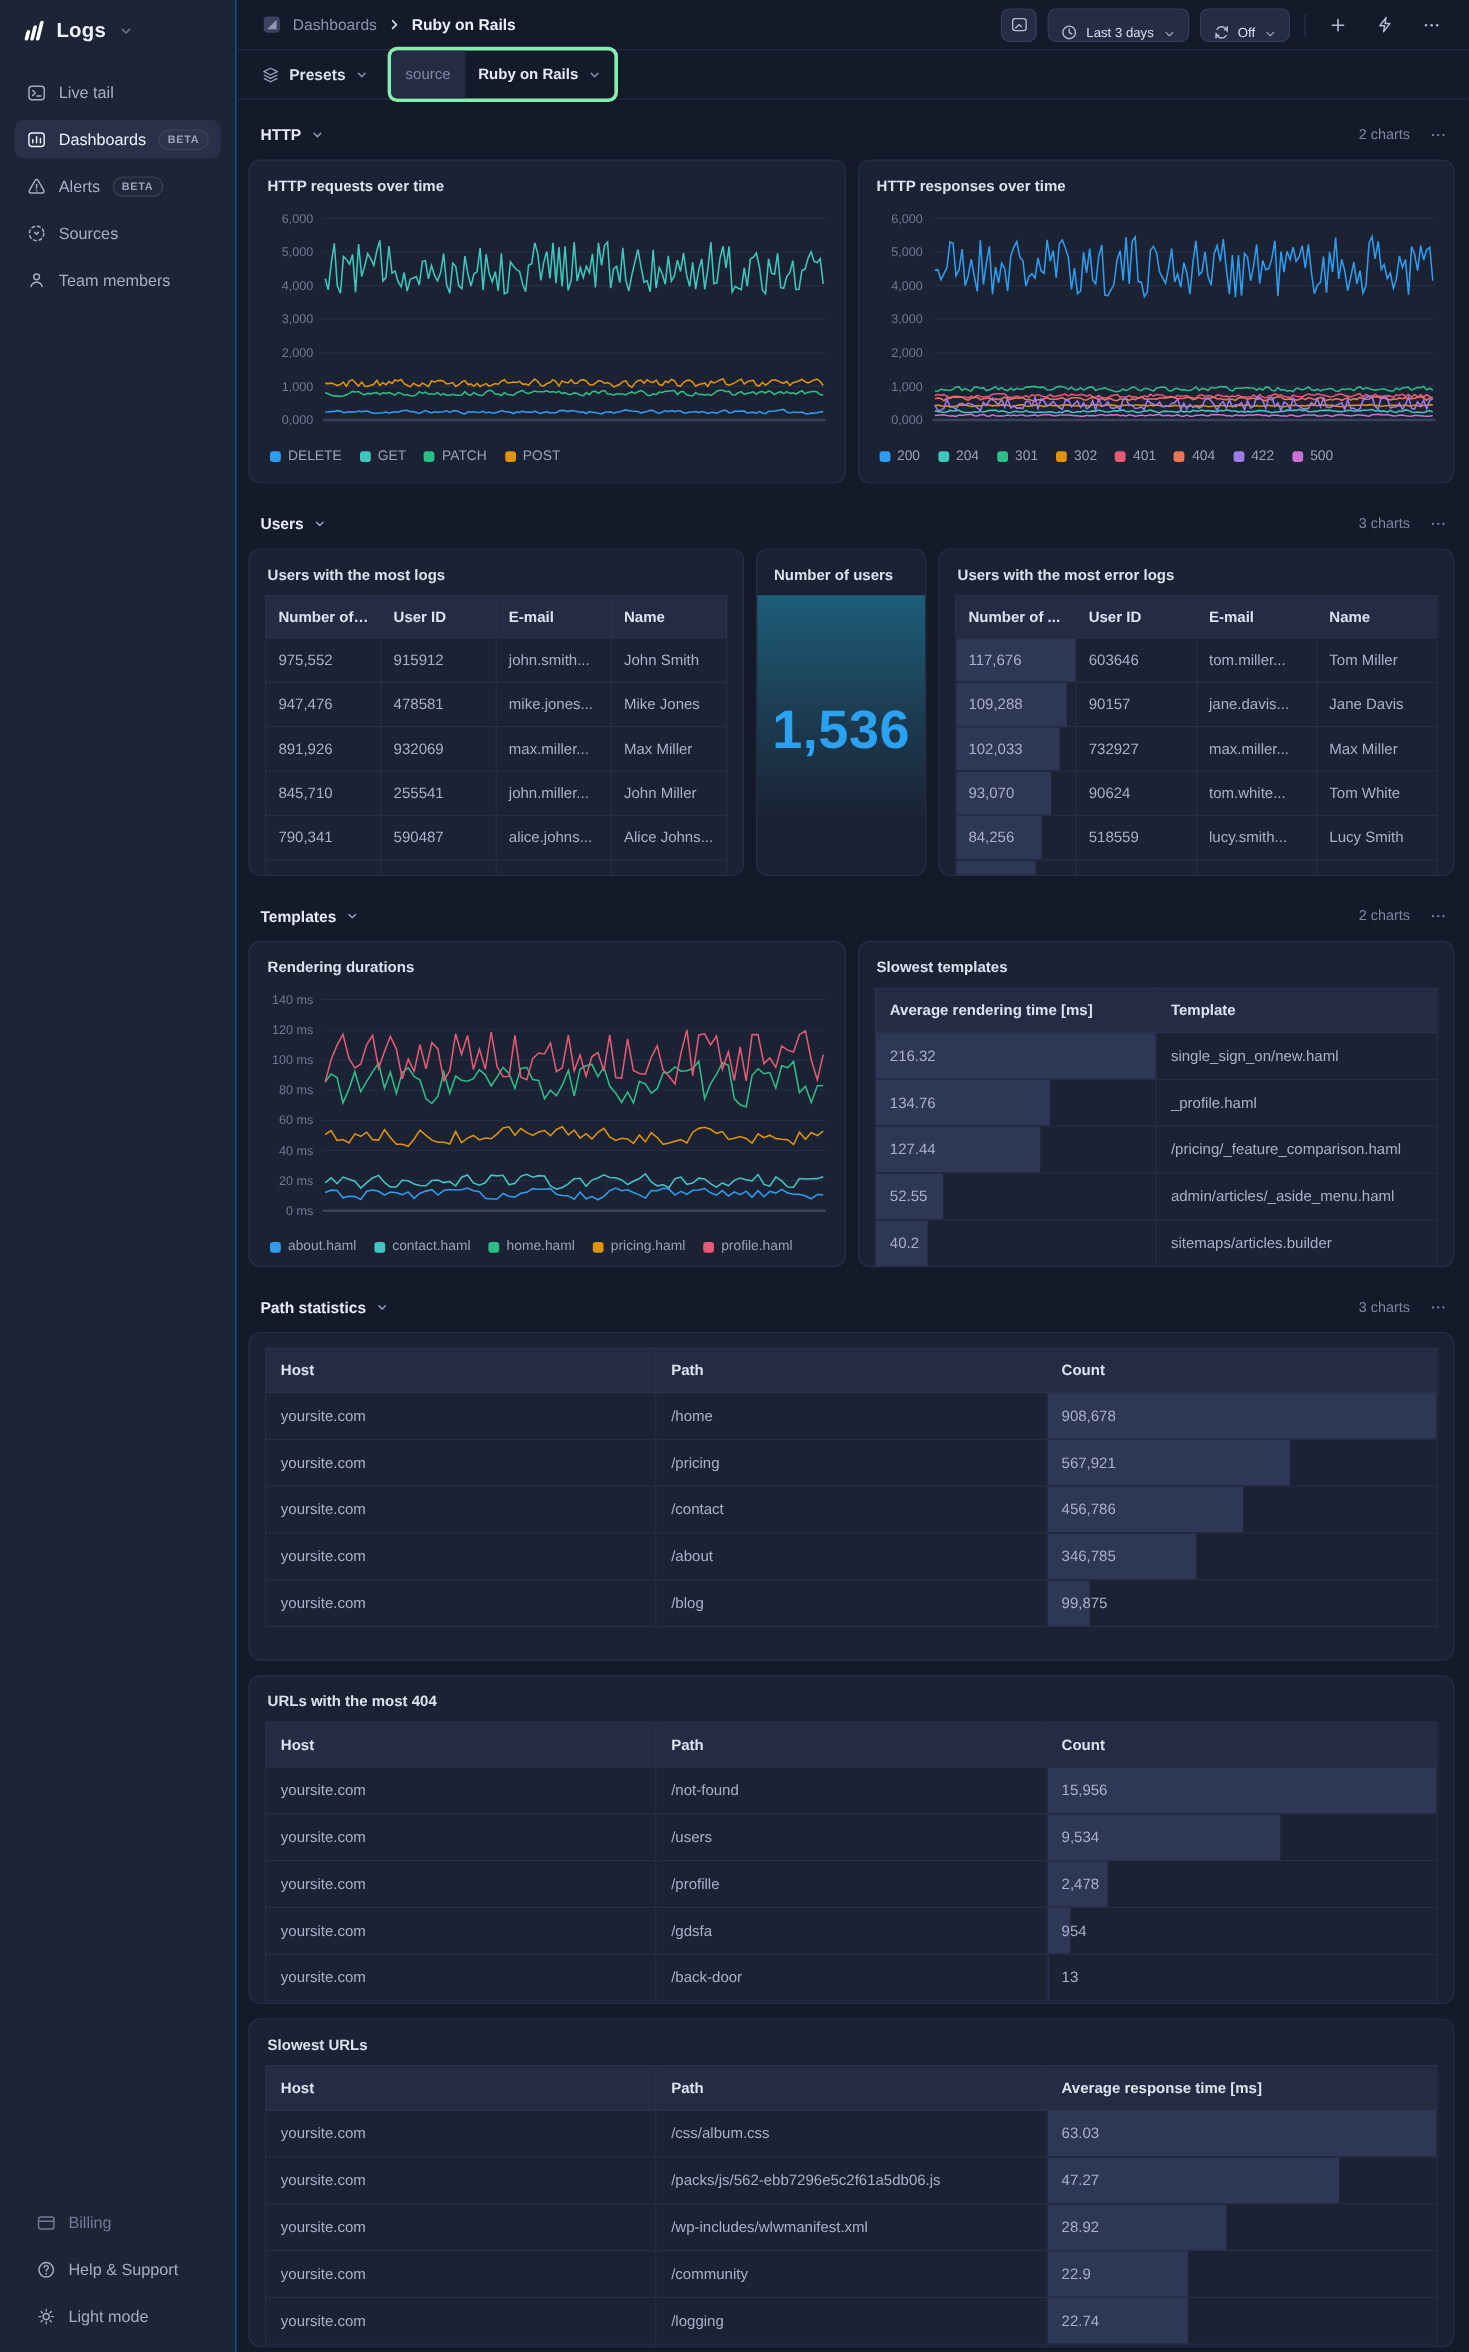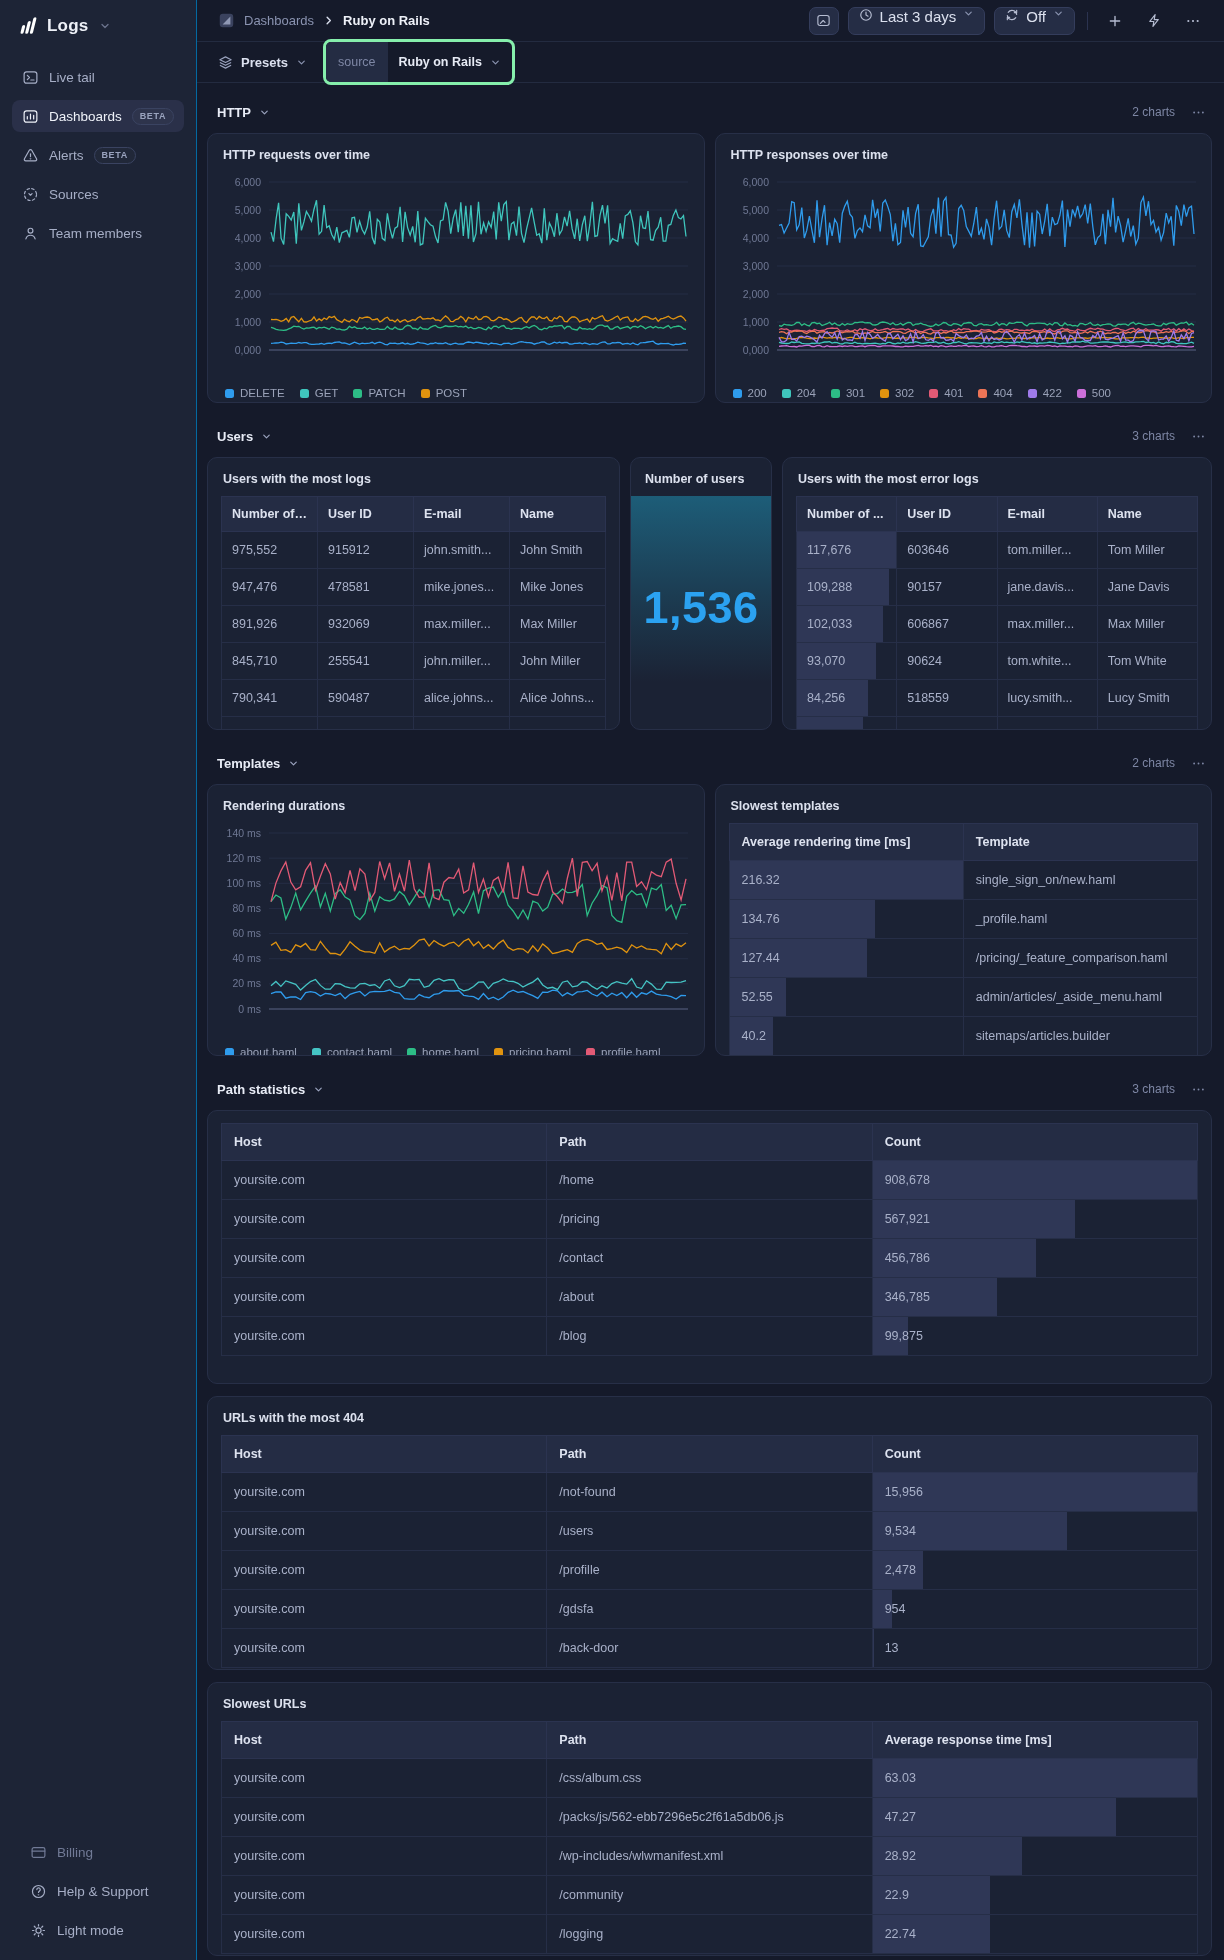--- a/index.html
+++ b/index.html
@@ -19,21 +19,21 @@
 .sidebar-bottom{margin-top:auto;display:flex;flex-direction:column;gap:7px;padding:12px 20px 14px}
 .dim{color:#717a96}
 
 .main{flex:1;display:flex;flex-direction:column;min-width:0}
 .topbar{height:42px;border-bottom:1px solid #232b40;display:flex;align-items:center;justify-content:space-between;padding:0 16px 0 21px;flex-shrink:0}
 .breadcrumb{display:flex;align-items:center;gap:9px}
 .crumb-muted{color:#8a93b0;font-size:13px}
 .crumb-current{color:#eef1f8;font-size:13px;font-weight:700}
 .controls{display:flex;align-items:center;gap:9px}
 .iconbtn{height:28px;min-width:30px;border-radius:7px;background:#252d45;border:1px solid #343d5c;display:flex;align-items:center;justify-content:center;cursor:pointer}
-.dd{height:28px;border-radius:7px;background:#252d45;border:1px solid #343d5c;padding:0 10px;display:flex;gap:7px;align-items:flex-start;font-size:15px;color:#dbe0ee;font-weight:500;cursor:pointer}
+.dd{height:28px;border-radius:7px;background:#252d45;border:1px solid #343d5c;padding:0 10px;display:flex;gap:7px;align-items:flex-end;font-size:11px;color:#dbe0ee;font-weight:500;cursor:pointer}
 .vdiv{width:1px;height:18px;background:#2b3350;margin:0 3px}
 .ghost{background:none;border:none;color:#b6bdd2}
 
 .presets-row{height:41px;border-bottom:1px solid #232b40;display:flex;align-items:center;gap:8px;padding-left:21px;flex-shrink:0}
 .presets-btn{display:flex;align-items:center;gap:8px;color:#dbe0ee;font-weight:700;font-size:13px;cursor:pointer}
 .pill{display:flex;align-items:stretch;border:3px solid #86efac;border-radius:8px;overflow:hidden;height:46px;margin-left:8px;cursor:pointer}
 .pill-key{padding:0 12px;background:#242c43;color:#7e87a5;font-size:12.5px;display:flex;align-items:center}
 .pill-val{padding:0 11px;display:flex;gap:8px;align-items:center;color:#e6eaf4;font-size:12.5px;font-weight:700}
 
 .content{flex:1;padding:8px 12px 14px 10px;overflow:hidden}
@@ -44,21 +44,21 @@
 .section-meta{display:flex;align-items:center;gap:16px;color:#7e87a5;font-size:12px}
 .grid2{display:grid;grid-template-columns:1fr 1fr;gap:10px}
 .grid-users{display:grid;grid-template-columns:413px 142px 1fr;gap:10px}
 .card{background:#1b2234;border:1px solid #272f47;border-radius:10px;padding:12px 13px;position:relative;overflow:hidden}
 .card-title{font-size:12.5px;font-weight:700;color:#dce1ee;margin:2px 0 10px 2px}
 .h-chart{height:270px}
 .h-users{height:273px}
 .h-tmpl{height:272px}
 .h-path{height:274px}
 
-.legend{display:flex;gap:15px;margin-top:20px;margin-left:4px}
+.legend{display:flex;gap:15px;margin-top:7px;margin-left:4px}
 .legend-item{display:flex;align-items:center;gap:6px;font-size:11.5px;color:#9aa2b8;cursor:pointer}
 .swatch{width:9px;height:9px;border-radius:2.5px;display:inline-block}
 
 .dtable{width:100%;border-collapse:collapse;table-layout:fixed;font-size:12.5px}
 .dtable th{background:#242c44;border:1px solid #2b3350;color:#dde2ef;font-weight:700;text-align:left;padding:10px 10px;overflow:hidden;white-space:nowrap;text-overflow:ellipsis}
 .dtable td{border:1px solid #262e47;color:#a9b1c9;padding:11px 10px;position:relative;overflow:hidden;white-space:nowrap;text-overflow:ellipsis;line-height:14px}
 .dtable.pad-table th{padding:11px 12px}
 .dtable.pad-table td{padding:12px 12px;line-height:14px}
 .cellbar{position:absolute;top:0;bottom:0;left:0;background:#2f3756}
 .cellval{position:relative}
@@ -461,21 +461,21 @@
                       <td><span class="cellval">Tom Miller</span></td>
                     </tr>
                     <tr>
                       <td><span class="cellbar" style="width: 92.9%;"></span><span class="cellval">109,288</span></td>
                       <td><span class="cellval">90157</span></td>
                       <td><span class="cellval">jane.davis...</span></td>
                       <td><span class="cellval">Jane Davis</span></td>
                     </tr>
                     <tr>
                       <td><span class="cellbar" style="width: 86.7%;"></span><span class="cellval">102,033</span></td>
-                      <td><span class="cellval">606867</span></td>
+                      <td><span class="cellval">732927</span></td>
                       <td><span class="cellval">max.miller...</span></td>
                       <td><span class="cellval">Max Miller</span></td>
                     </tr>
                     <tr>
                       <td><span class="cellbar" style="width: 79.1%;"></span><span class="cellval">93,070</span></td>
                       <td><span class="cellval">90624</span></td>
                       <td><span class="cellval">tom.white...</span></td>
                       <td><span class="cellval">Tom White</span></td>
                     </tr>
                     <tr>

